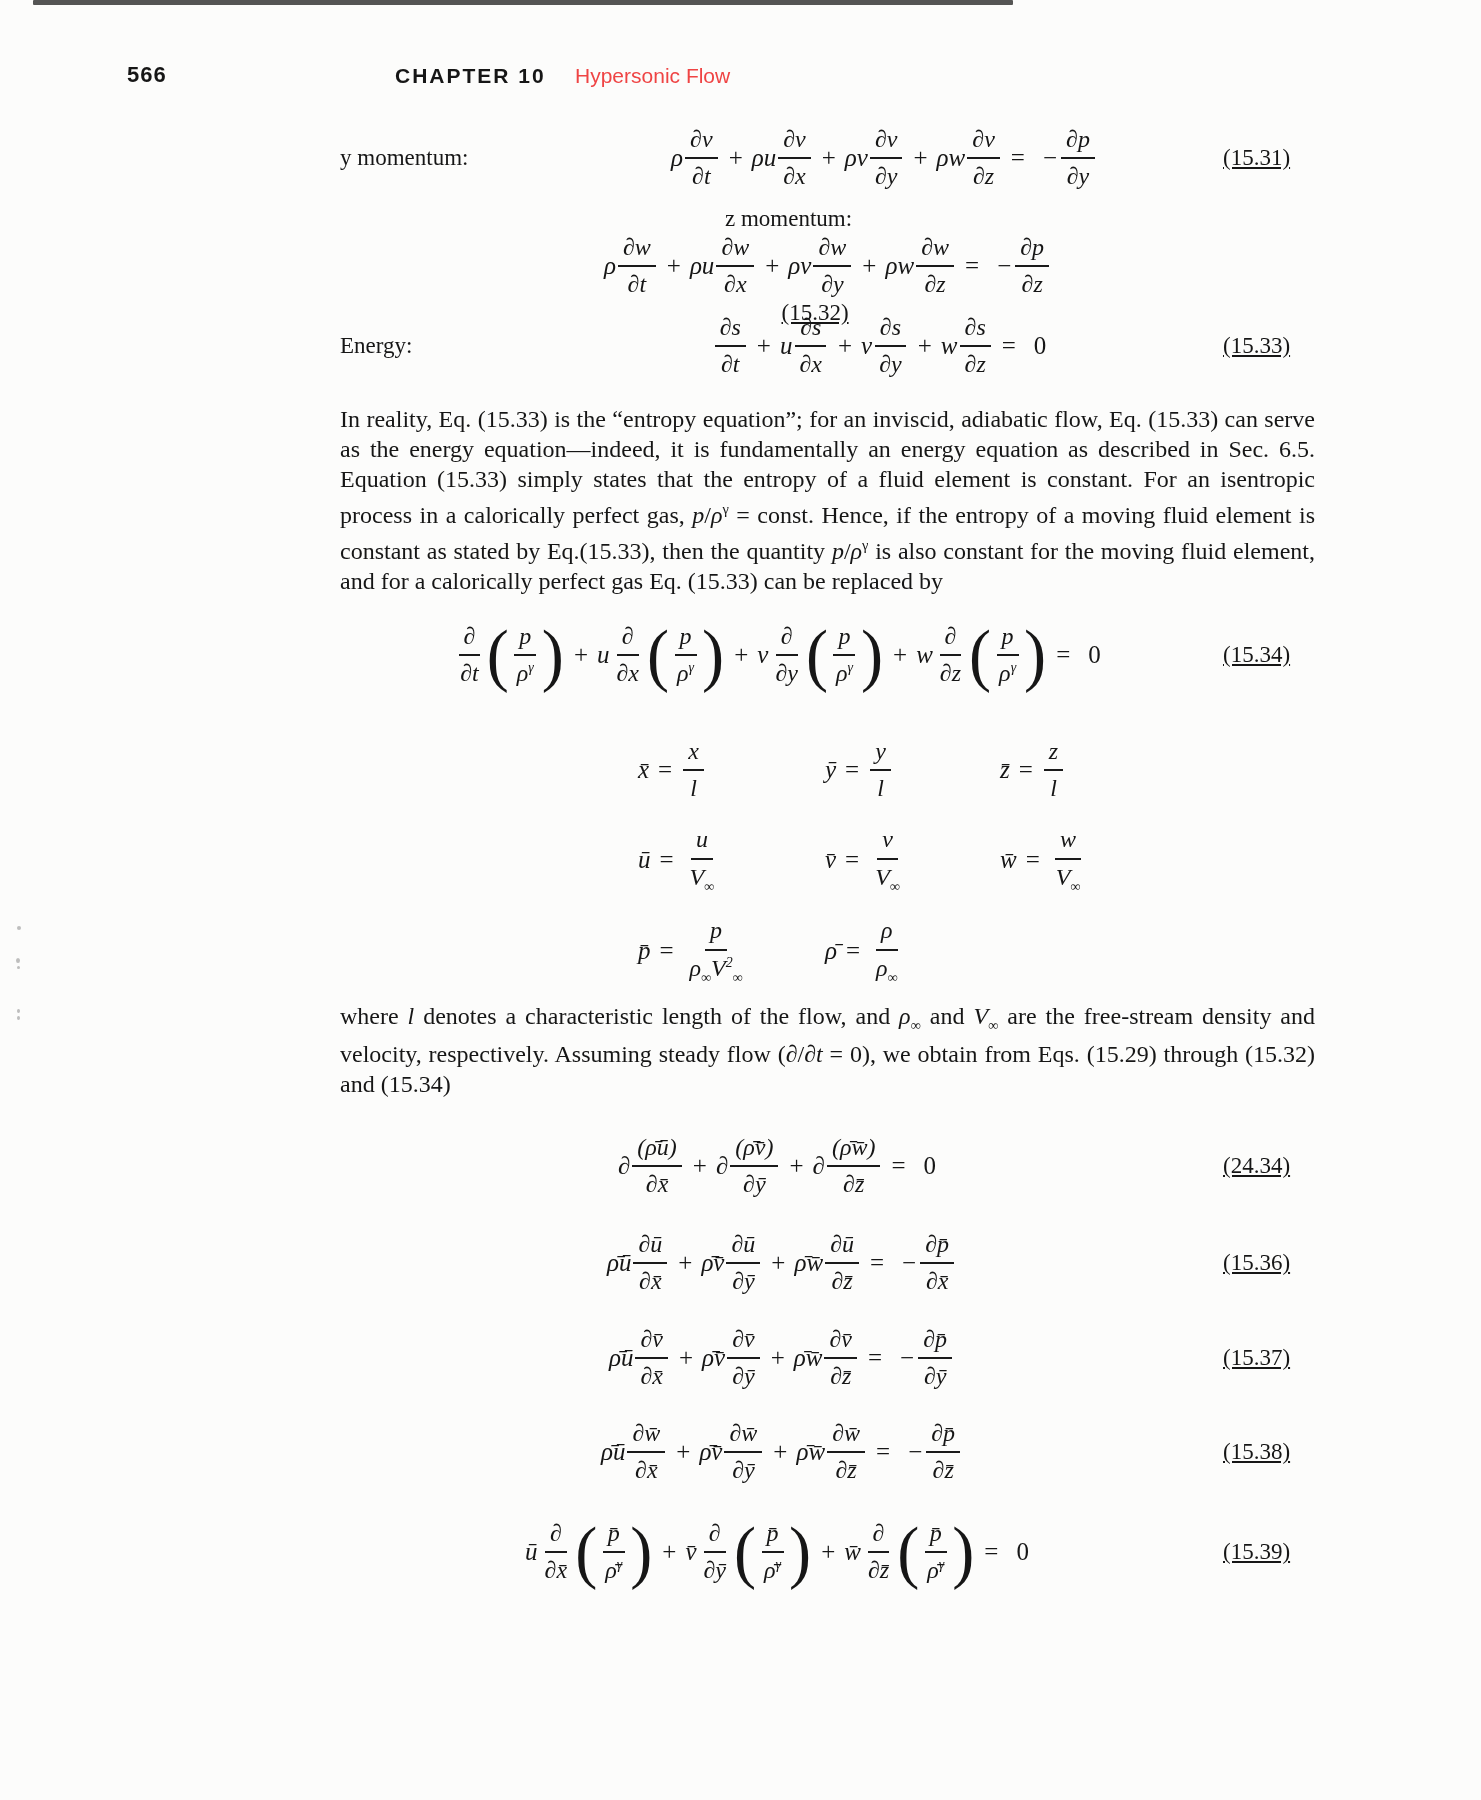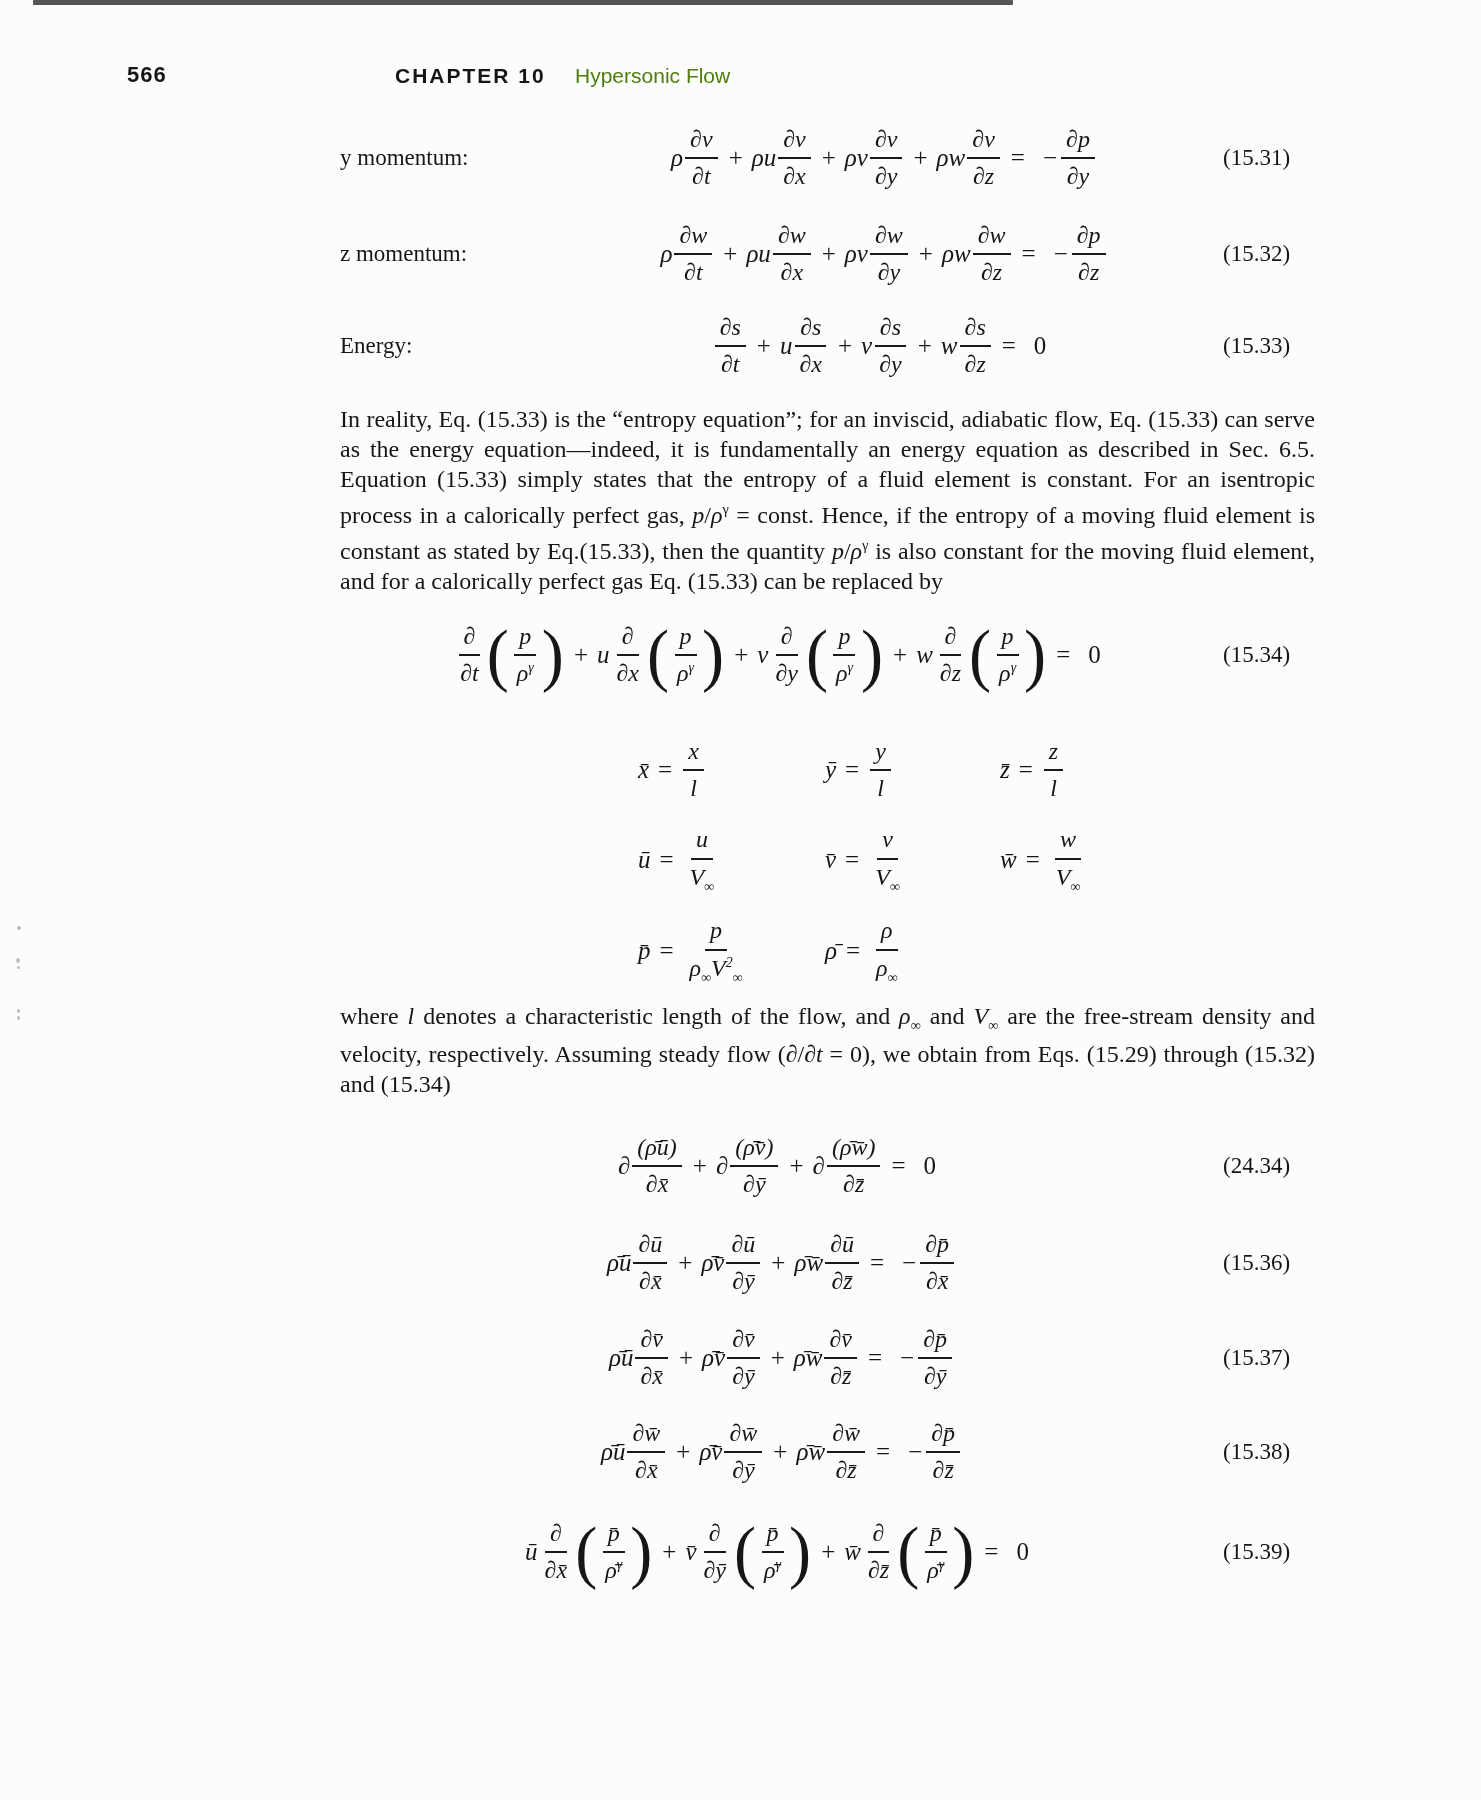--- a/index.html
+++ b/index.html
@@ -9,36 +9,36 @@
     font-family:"Liberation Serif", serif;
   }
   
   .topbar{position:absolute;top:0;left:33px;width:980px;height:5px;background:#2b2b2b;opacity:.8;border-radius:1px;}
   .speck{position:absolute;background:#8a8a8a;opacity:.55;border-radius:50%;}
 
   
   .pagehead{position:absolute;top:62px;left:0;width:100%;height:30px;font-family:"Liberation Sans", sans-serif;text-align:center;}
   .pgnum{position:absolute;left:127px;top:0;font-weight:bold;font-size:22px;letter-spacing:1px;}
   .chap{position:absolute;left:395px;top:2px;font-weight:bold;font-size:21px;letter-spacing:2px;}
-  .chaptitle{position:absolute;left:575px;top:2px;font-size:21px;color:#4d7c0f;}
+  .chaptitle{position:absolute;left:575px;top:2px;font-size:21px;color:#ef4444;}
 
   .content{position:absolute;left:340px;top:110px;width:975px;}
 
   .body{font-size:24px;line-height:30px;text-align:justify;margin:0;}
   .body i{font-style:italic;}
   .body sup{font-size:60%;}
   .body sub{font-size:60%;}
   .indent{text-indent:44px;}
   .mt4{margin-top:4px;} .mt14{margin-top:14px;} .mt16{margin-top:16px;} .mt18{margin-top:18px;} .mt26{margin-top:26px;}
 
   
   .eqrow{display:flex;align-items:center;font-size:25px;}
   .eq-label{width:205px;flex:none;font-size:23px;}
   .eq-body{flex:1;display:flex;align-items:center;justify-content:center;flex-wrap:nowrap;}
-  .eq-num{width:92px;flex:none;font-size:23px;text-align:left;}
+  .eq-num{width:92px;flex:none;font-size:23px;text-align:left;text-decoration:underline;}
 
   .mi{font-style:italic;white-space:nowrap;}
   .mo{font-style:normal;margin:0 9px;white-space:nowrap;}
   .mo.g{margin-right:2px;}
   .frac{display:inline-flex;flex-direction:column;align-items:center;vertical-align:middle;margin:0 2px;font-size:24px;line-height:1.3;}
   .frac .n{display:block;padding:0 5px 2px;border-bottom:2px solid #1a1a1a;font-style:italic;white-space:nowrap;}
   .frac .d{display:block;padding:2px 5px 0;font-style:italic;white-space:nowrap;}
   .frac sup,.frac sub,.mi sup,.mi sub{font-size:58%;font-style:italic;}
   .bigp{font-size:265%;font-weight:300;line-height:0;margin:0 1px;transform:scaleY(1.05);font-style:normal;}
 
@@ -93,21 +93,21 @@
         </span>
         <span class="mo">=</span>
         <span class="mo g">−</span>
         <span class="frac">
           <span class="n">∂p</span>
           <span class="d">∂y</span>
         </span>
       </span>
       <span class="eq-num">(15.31)</span>
     </div>
-  <div class="eqrow" style="height:96px;">
+  <div class="eqrow" style="height:96px;flex-direction:column;">
       <span class="eq-label">z momentum:</span>
       <span class="eq-body">
         <span class="mi">ρ</span>
         <span class="frac">
           <span class="n">∂w</span>
           <span class="d">∂t</span>
         </span>
         <span class="mo">+</span>
         <span class="mi">ρu</span>
         <span class="frac">

